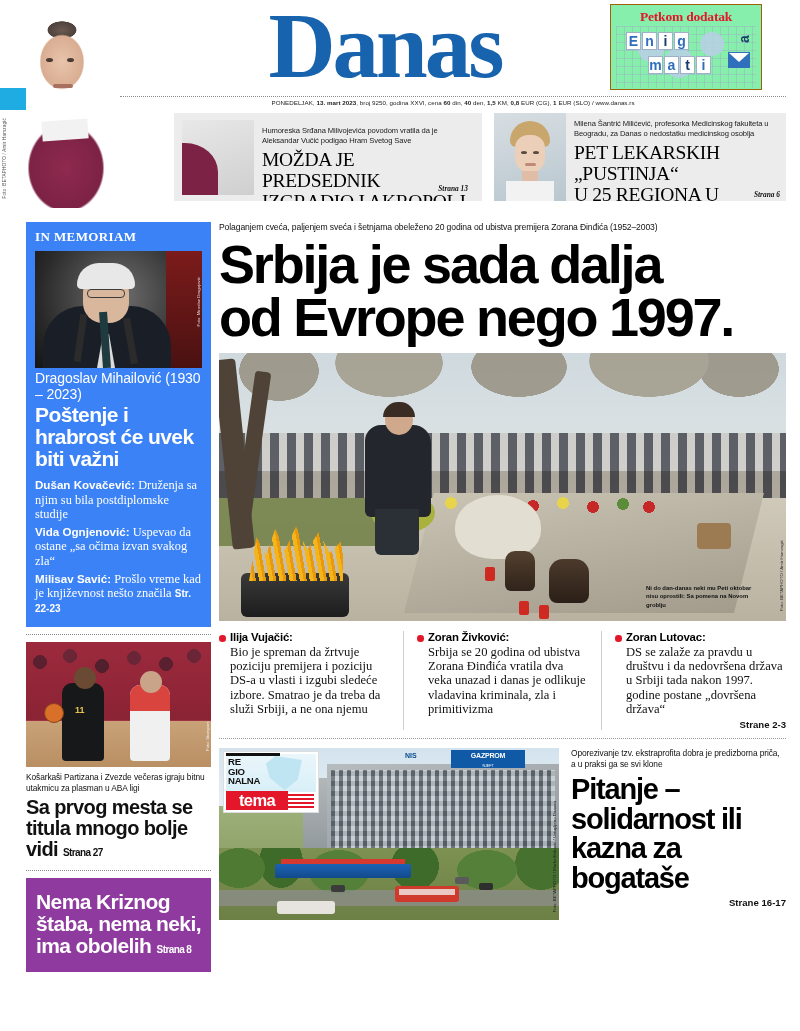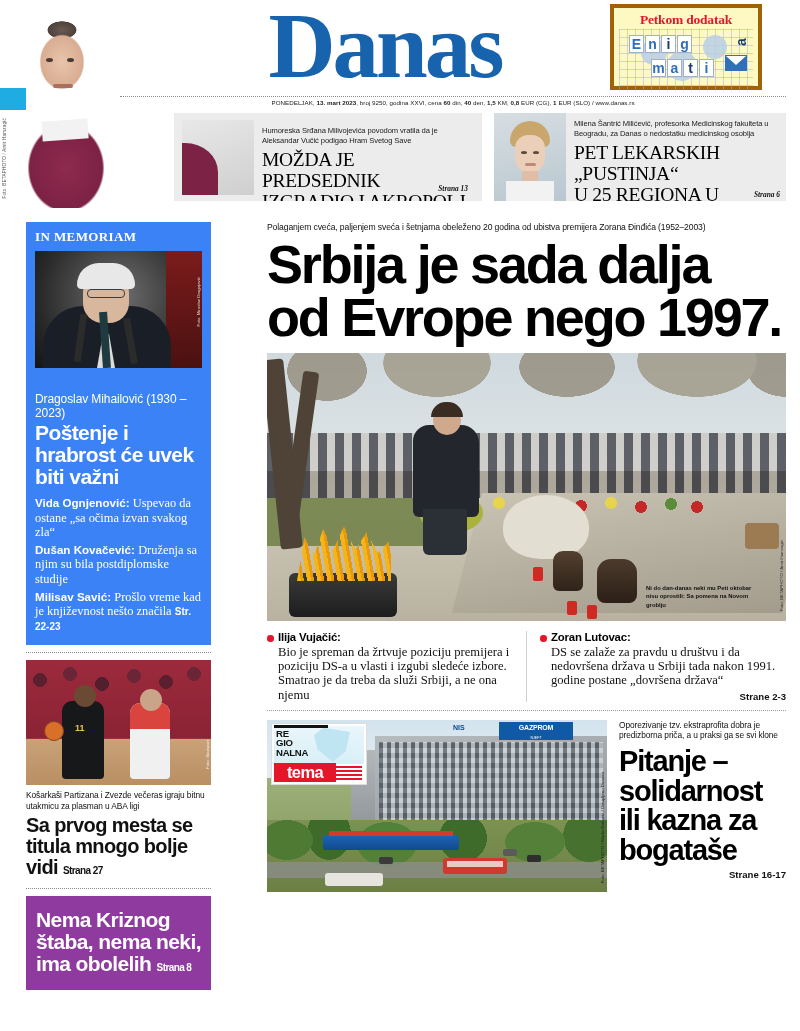--- a/index.html
+++ b/index.html
@@ -54,21 +54,21 @@
     font-size:93px;
     line-height:88px;
     letter-spacing:-3px;
     color:#1763ad;
     text-align:center;
   }
 
   .enigmatika {
     position:absolute; right:38px; top:4px;
     width:152px; height:86px;
-    border:4px solid #a16207; background:#fef9c3;
+    border:1px solid #a16207; background:#86efac;
     padding:4px 5px 3px;
   }
   .enig-title {
     font-family:"Liberation Serif", serif;
     font-weight:700; font-size:13.5px; color:#e4162a;
     text-align:center; line-height:15px; letter-spacing:-.2px;
   }
   .enig-grid {
     position:relative; margin-top:2px; height:62px;
     background-image:
@@ -172,21 +172,21 @@
   .mp-head { position:absolute; left:48px; top:20px; width:46px; height:52px; background:#d9b79c; border-radius:22px 22px 20px 20px; }
   .mp-hair { position:absolute; left:42px; top:12px; width:58px; height:26px; background:#e8e8e8; border-radius:30px 30px 6px 6px; }
   .mp-glass { position:absolute; left:52px; top:38px; width:38px; height:9px; border:1.4px solid #3c3c3c; border-radius:4px; }
   .mp-mic1 { position:absolute; left:42px; bottom:6px; width:7px; height:48px; background:#2b2b2b; transform:rotate(8deg); }
   .mp-mic2 { position:absolute; left:66px; bottom:0; width:8px; height:56px; background:#1f3b3f; transform:rotate(-4deg); }
   .mp-mic3 { position:absolute; left:92px; bottom:4px; width:7px; height:46px; background:#2b2b2b; transform:rotate(-10deg); }
   .mp-credit {
     position:absolute; right:1px; top:26px; font-size:4.4px; color:#ddd;
     writing-mode:vertical-rl; transform:rotate(180deg); white-space:nowrap;
   }
-  .memo-sub { font-size:12px; margin-top:24px; letter-spacing:-.1px; }
+  .memo-sub { font-size:14px; margin-top:2px; letter-spacing:-.1px; }
   .memo-head {
     font-weight:700; font-size:21px; line-height:22px;
     margin-top:2px; letter-spacing:-.6px;
   }
   .memo-list { margin-top:8px; }
   .memo-item { font-size:11.6px; line-height:13.6px; margin-bottom:3px; }
   .memo-item .nm { font-weight:700; font-family:"Liberation Sans", sans-serif; font-size:11.6px; }
   .memo-item .tx { font-family:"Liberation Serif", serif; font-size:12.4px; }
   .memo-pg {
     font-weight:700; font-size:10px; font-family:"Liberation Sans", sans-serif;
@@ -225,21 +225,21 @@
     font-weight:700; font-size:20px; line-height:21px; margin-top:3px; letter-spacing:-.6px;
   }
   .bb-pg { font-weight:700; font-size:10px; }
 
   .covid-box { background:#8e3a9e; color:#fff; padding:9px 10px 11px; }
   .cv-kicker { font-size:8.4px; line-height:10.4px; letter-spacing:-.1px; }
   .cv-head { font-weight:700; font-size:21px; line-height:22px; margin-top:4px; letter-spacing:-.6px; }
   .cv-pg { font-weight:700; font-size:10px;margin-top:29px; }
 
   
-  .maincol { position:absolute; left:219px; right:14px; top:222px; bottom:14px;margin-left:48px; }
+  .maincol { position:absolute; left:219px; right:14px; top:222px; bottom:14px; }
 
   .lead-kicker {
     font-size:8.6px; line-height:11px; letter-spacing:-.12px; color:#111;
   }
   .lead-head {
     font-weight:700; font-size:54px; line-height:53px;
     letter-spacing:-2.2px; margin-top:5px; color:#000;
   }
 
   .lead-photo {
@@ -532,22 +532,22 @@
       <div class="mp-hair"></div>
       <div class="mp-glass"></div>
       <div class="mp-mic1"></div>
       <div class="mp-mic2"></div>
       <div class="mp-mic3"></div>
       <div class="mp-credit">Foto: Miroslav Dragojević</div>
     </div>
     <div class="memo-sub">Dragoslav Mihailović (1930 – 2023)</div>
     <div class="memo-head">Poštenje i hrabrost će uvek biti važni</div>
     <div class="memo-list">
+      <div class="memo-item"><span class="nm">Dušan Kovačević:</span> <span class="tx">Druženja sa njim su bila postdiplomske studije</span></div>
       <div class="memo-item"><span class="nm">Vida Ognjenović:</span> <span class="tx">Uspevao da ostane „sa očima izvan svakog zla“</span></div>
-      <div class="memo-item"><span class="nm">Dušan Kovačević:</span> <span class="tx">Druženja sa njim su bila postdiplomske studije</span></div>
       <div class="memo-item"><span class="nm">Milisav Savić:</span> <span class="tx">Prošlo vreme kad je književnost nešto značila</span> <span class="memo-pg">Str. 22-23</span></div>
     </div>
   </div>
 
   <div class="dotrule"></div>
 
   <div>
     <div class="bb-photo">
       <div class="bb-crowd"></div>
       <div class="bb-floor"></div>
@@ -608,22 +608,26 @@
     <div class="lp-cap">Ni do dan-danas neki mu Peti oktobar nisu oprostili: Sa pomena na Novom groblju</div>
     <div class="lp-credit">Foto: BETAPHOTO / Amir Hamzagić</div>
   </div>
 
   <div class="quotes">
     <div class="qcol">
       <div class="q-name"><span class="q-dot"></span><span>Ilija Vujačić:</span></div>
       <div class="q-text">Bio je spreman da žrtvuje poziciju premijera i poziciju DS-a u vlasti i izgubi sledeće izbore. Smatrao je da treba da služi Srbiji, a ne ona njemu</div>
     </div>
     <div class="qcol">
+      <div class="q-name"><span class="q-dot"></span><span>Zoran Živković:</span></div>
+      <div class="q-text">Srbija se 20 godina od ubistva Zorana Đinđića vratila dva veka unazad i danas je odlikuje vladavina kriminala, zla i primitivizma</div>
+    </div>
+    <div class="qcol">
       <div class="q-name"><span class="q-dot"></span><span>Zoran Lutovac:</span></div>
-      <div class="q-text">DS se zalaže za pravdu u društvu i da nedovršena država u Srbiji tada nakon 1991. godine postane „dovršena država“</div>
+      <div class="q-text">DS se zalaže za pravdu u društvu i da nedovršena država u Srbiji tada nakon 1997. godine postane „dovršena država“</div>
       <div class="q-pg">Strane 2-3</div>
     </div>
   </div>
 
   <div class="thickrule"></div>
 
   <div class="bottomrow">
     <div class="bot-photo">
       <div class="bp-sky"></div>
       <div class="bp-tower"></div>

